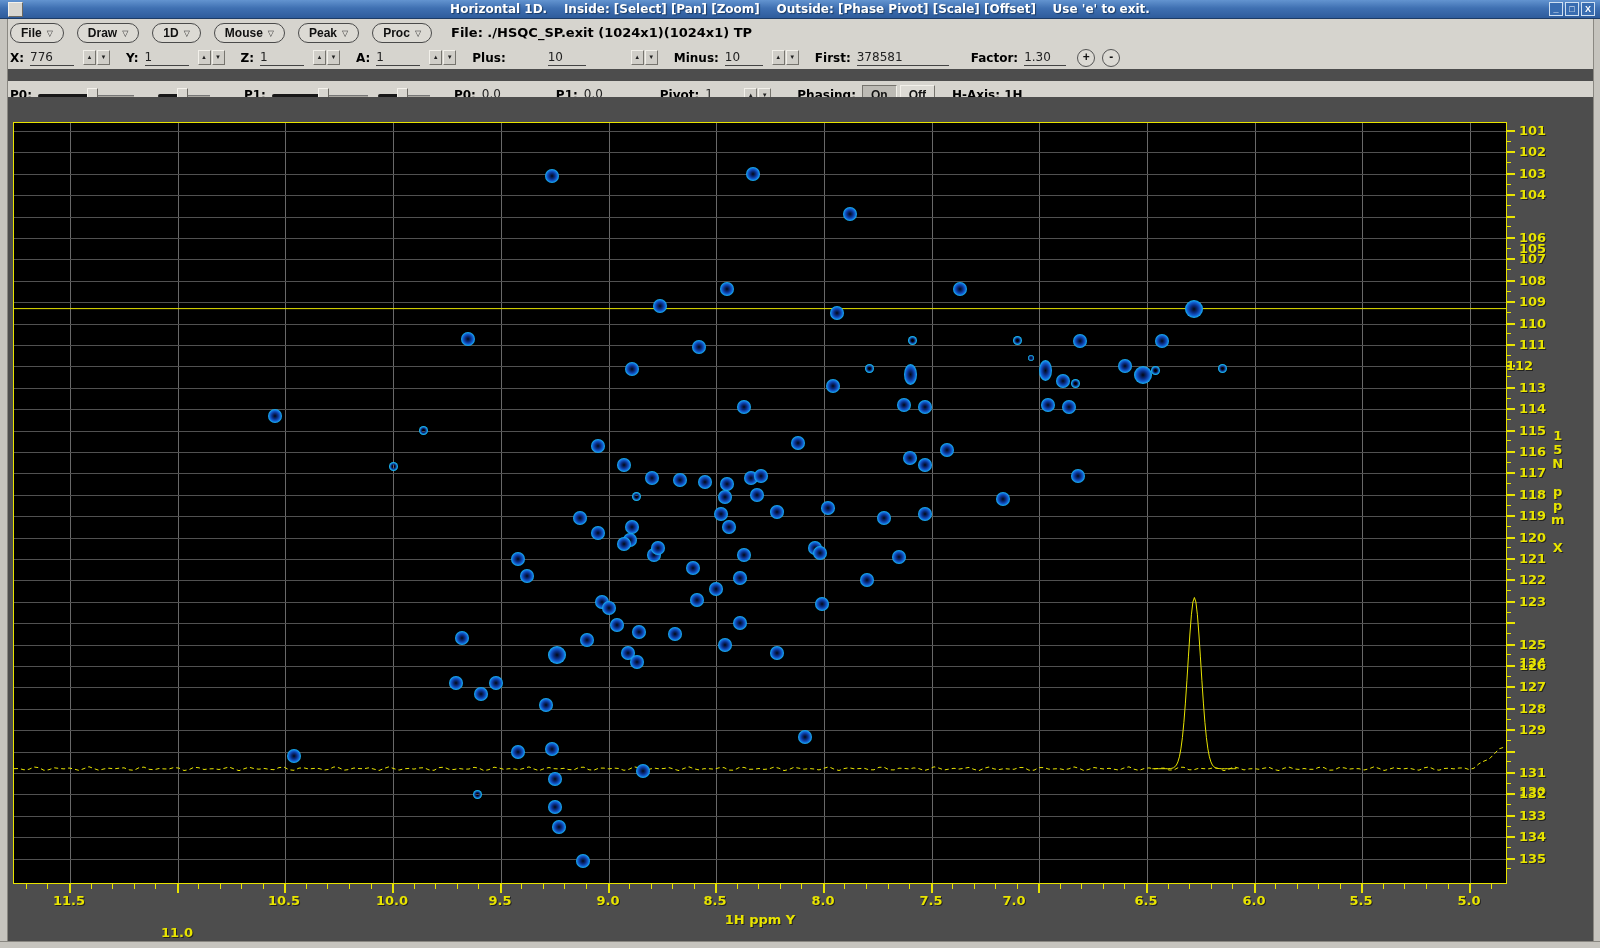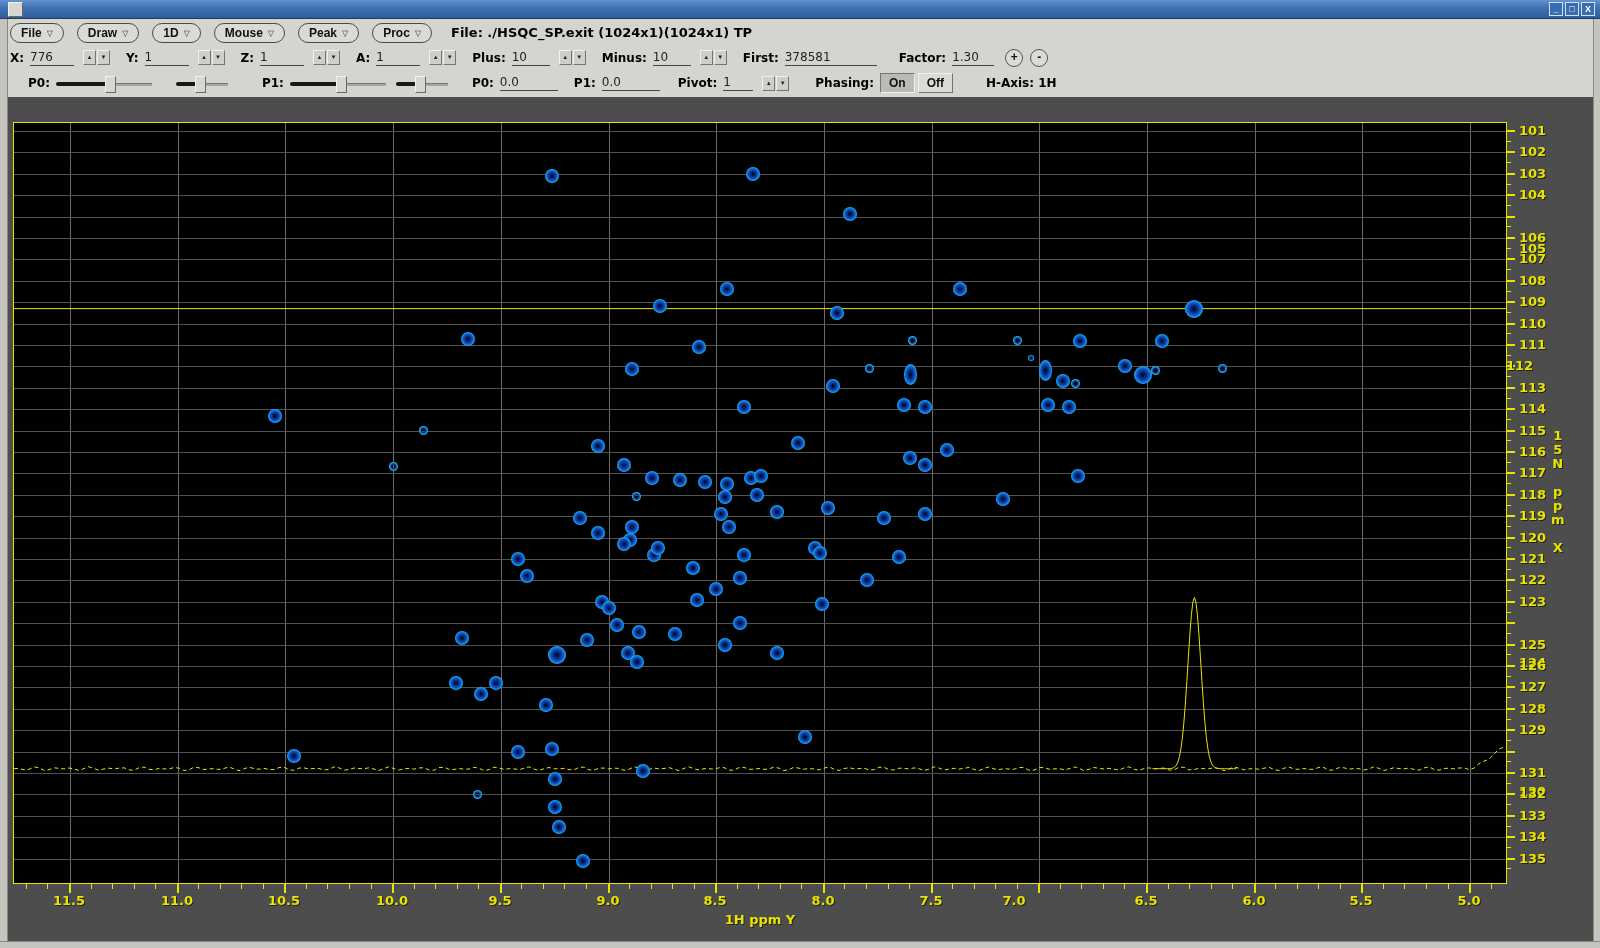--- a/index.html
+++ b/index.html
@@ -13,21 +13,21 @@
     border:1px solid;border-color:#f4f2ec #6a6862 #6a6862 #f4f2ec;}
   .title{position:absolute;left:50%;transform:translateX(-50%);color:#fff;
     font-size:12px;font-weight:bold;white-space:pre;text-shadow:1px 1px 1px #1a3a63;}
   .winctrl{position:absolute;right:5px;top:2px;display:flex;gap:2px;}
   .wbtn{width:14px;height:14px;background:#396db1;border:1px solid #cfe0f2;color:#fff;
     font-size:9px;font-weight:bold;line-height:12px;text-align:center;padding:0;}
   
   .row{position:absolute;left:0;width:1600px;background:#d6d4ce;display:flex;align-items:center;box-sizing:border-box;}
   .menubar{top:19px;height:27px;padding-left:10px;}
   .navrow{top:46px;height:23px;padding-left:10px;}
-  .phaserow{top:69px;height:28px;padding-left:28px;}
+  .phaserow{top:81px;height:28px;padding-left:10px;}
   .pill{display:inline-flex;align-items:center;gap:5px;margin-right:13px;background:#dcdad4;
     border:1px solid #4a4a4a;border-radius:10px;padding:2px 10px;font-size:12px;font-weight:bold;color:#111;}
   .pill .tri{font-size:8px;font-weight:normal;color:#333;}
   .fileinfo{font-size:13px;font-weight:bold;color:#000;margin-left:6px;white-space:pre;}
   .grp{display:inline-flex;align-items:center;}
   .lbl{font-size:12px;font-weight:bold;color:#000;margin-right:6px;white-space:pre;}
   .val{font-size:12px;color:#222;border-bottom:1px solid #444;display:inline-block;height:15px;}
   .spins{display:inline-flex;margin-left:9px;gap:1px;}
   .spin{width:13px;height:15px;background:#d0cec8;border:1px solid;
     border-color:#f2f0ea #76746e #76746e #f2f0ea;font-size:6px;color:#222;
@@ -66,20 +66,21 @@
   .frame.r{left:1593px;top:19px;width:7px;height:929px;border-left:1px solid #8a8882;}
   .frame.b{left:0;top:941px;width:1600px;height:7px;border-top:1px solid #8a8882;}
 </style>
 </head>
 <body>
 
 <div class="win">
 
   <div class="titlebar">
     <div class="sysicon"></div>
+    <div class="title">Horizontal 1D.    Inside: [Select] [Pan] [Zoom]    Outside: [Phase Pivot] [Scale] [Offset]    Use 'e' to exit.</div>
     <div class="winctrl">
       <button class="wbtn">_</button>
       <button class="wbtn">□</button>
       <button class="wbtn">X</button>
     </div>
   </div>
 
   <div class="row menubar">
     <span id="menus"><button class="pill">
           <span>File</span>
@@ -129,21 +130,21 @@
         </span>
       </span>
       <span class="grp" style="margin-right: 16px;">
         <span class="lbl">A:</span>
         <span class="val" style="width: 44px;">1</span>
         <span class="spins">
           <button class="spin">▲</button>
           <button class="spin">▼</button>
         </span>
       </span>
-      <span class="grp" style="margin-right: 16px;">
+      <span class="grp" style="margin-right: 16px; gap: 36px;">
         <span class="lbl">Plus:</span>
         <span class="val" style="width: 38px;">10</span>
         <span class="spins">
           <button class="spin">▲</button>
           <button class="spin">▼</button>
         </span>
       </span>
       <span class="grp" style="margin-right: 16px;">
         <span class="lbl">Minus:</span>
         <span class="val" style="width: 38px;">10</span>
@@ -193,21 +194,21 @@
     <span class="val" style="width:58px;margin-right:18px">0.0</span>
     <span class="lbl">Pivot:</span>
     <span class="val" style="width:30px">1</span>
     <span class="spins">
       <button class="spin">▲</button>
       <button class="spin">▼</button>
     </span>
     <span class="lbl" style="margin-left:26px">Phasing:</span>
     <button class="tgl on">On</button>
     <button class="tgl off">Off</button>
-    <span class="lbl" style="margin-left:30px">H-Axis: 1H</span>
+    <span class="lbl" style="margin-left:14px">H-Axis: 1H</span>
   </div>
 
   <div class="content" id="content">
     <div class="plot" id="plot">
         <div class="gv" style="left: 56px;"></div>
         <div class="gv" style="left: 164px;"></div>
         <div class="gv" style="left: 271px;"></div>
         <div class="gv" style="left: 379px;"></div>
         <div class="gv" style="left: 487px;"></div>
         <div class="gv" style="left: 595px;"></div>
@@ -426,21 +427,21 @@
       <div class="tickx" style="left: 1318px; top: 787px; width: 1px; height: 5px;"></div>
       <div class="tickx" style="left: 1340px; top: 787px; width: 1px; height: 5px;"></div>
       <div class="tickx" style="left: 1361px; top: 787px; width: 2px; height: 9px;"></div>
       <div class="tickx" style="left: 1383px; top: 787px; width: 1px; height: 5px;"></div>
       <div class="tickx" style="left: 1404px; top: 787px; width: 1px; height: 5px;"></div>
       <div class="tickx" style="left: 1426px; top: 787px; width: 1px; height: 5px;"></div>
       <div class="tickx" style="left: 1448px; top: 787px; width: 1px; height: 5px;"></div>
       <div class="tickx" style="left: 1469px; top: 787px; width: 2px; height: 9px;"></div>
       <div class="tickx" style="left: 1491px; top: 787px; width: 1px; height: 5px;"></div>
       <div class="axlab xlab" style="left: 69px; top: 796px;">11.5</div>
-      <div class="axlab xlab" style="left: 177px; top: 796px;">11.0</div>
+      <div class="axlab xlab" style="left: 177px; top: 828px;">11.0</div>
       <div class="axlab xlab" style="left: 284px; top: 796px;">10.5</div>
       <div class="axlab xlab" style="left: 392px; top: 796px;">10.0</div>
       <div class="axlab xlab" style="left: 500px; top: 796px;">9.5</div>
       <div class="axlab xlab" style="left: 608px; top: 796px;">9.0</div>
       <div class="axlab xlab" style="left: 715px; top: 796px;">8.5</div>
       <div class="axlab xlab" style="left: 823px; top: 796px;">8.0</div>
       <div class="axlab xlab" style="left: 931px; top: 796px;">7.5</div>
       <div class="axlab xlab" style="left: 1014px; top: 796px;">7.0</div>
       <div class="axlab xlab" style="left: 1146px; top: 796px;">6.5</div>
       <div class="axlab xlab" style="left: 1254px; top: 796px;">6.0</div>

